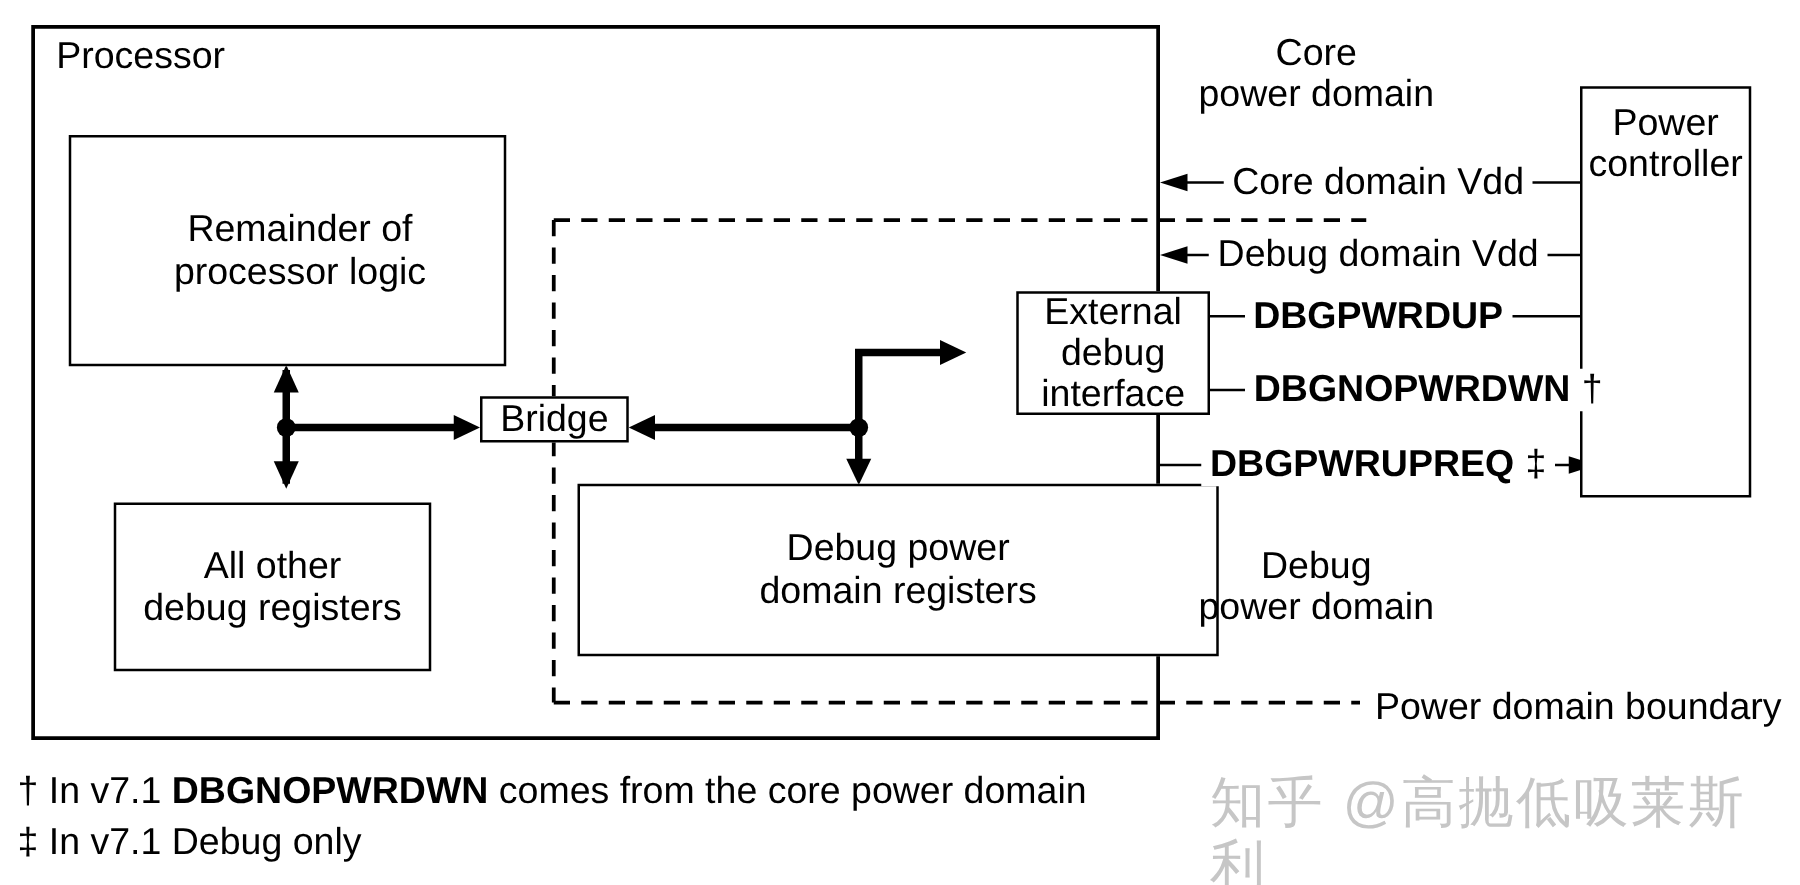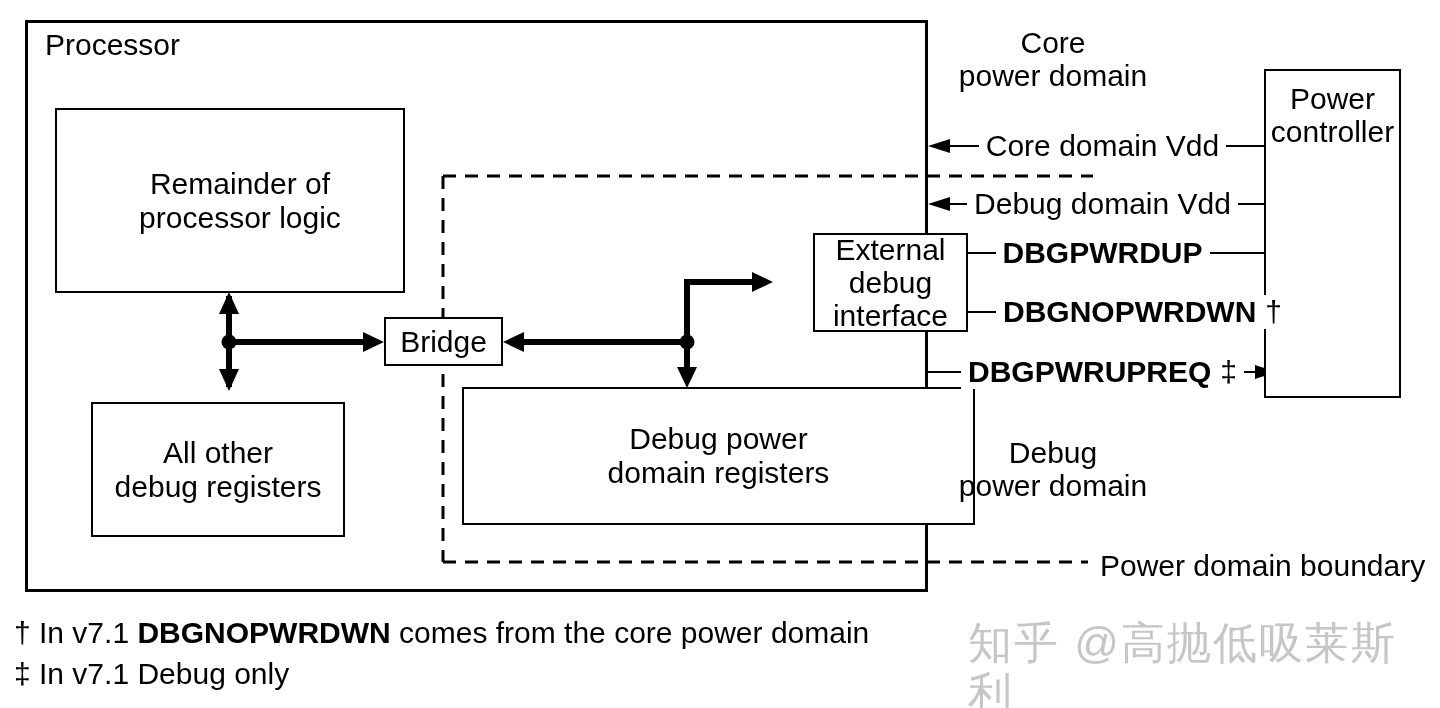--- a/index.html
+++ b/index.html
@@ -93,21 +93,21 @@
   <div class="box" style="left:55px;top:108px;width:350px;height:185px;padding-left:20px;">
     <span class="lbl">Remainder of
 processor logic</span>
   </div>
 
   <div class="box" style="left:91px;top:402px;width:254px;height:135px;">
     <span class="lbl">All other
 debug registers</span>
   </div>
 
-  <div class="box" style="left:384px;top:317px;width:119px;height:49px;">
+  <div class="box" style="left:384px;top:317px;width:119px;height:37px;">
     <span class="lbl">Bridge</span>
   </div>
 
   <div class="box" style="left:462px;top:387px;width:513px;height:138px;">
     <span class="lbl">Debug power
 domain registers</span>
   </div>
 
   <div class="box" style="left:773px;top:233px;width:155px;height:99px;line-height:33px;margin-left:40px;">
     <span class="lbl">External

